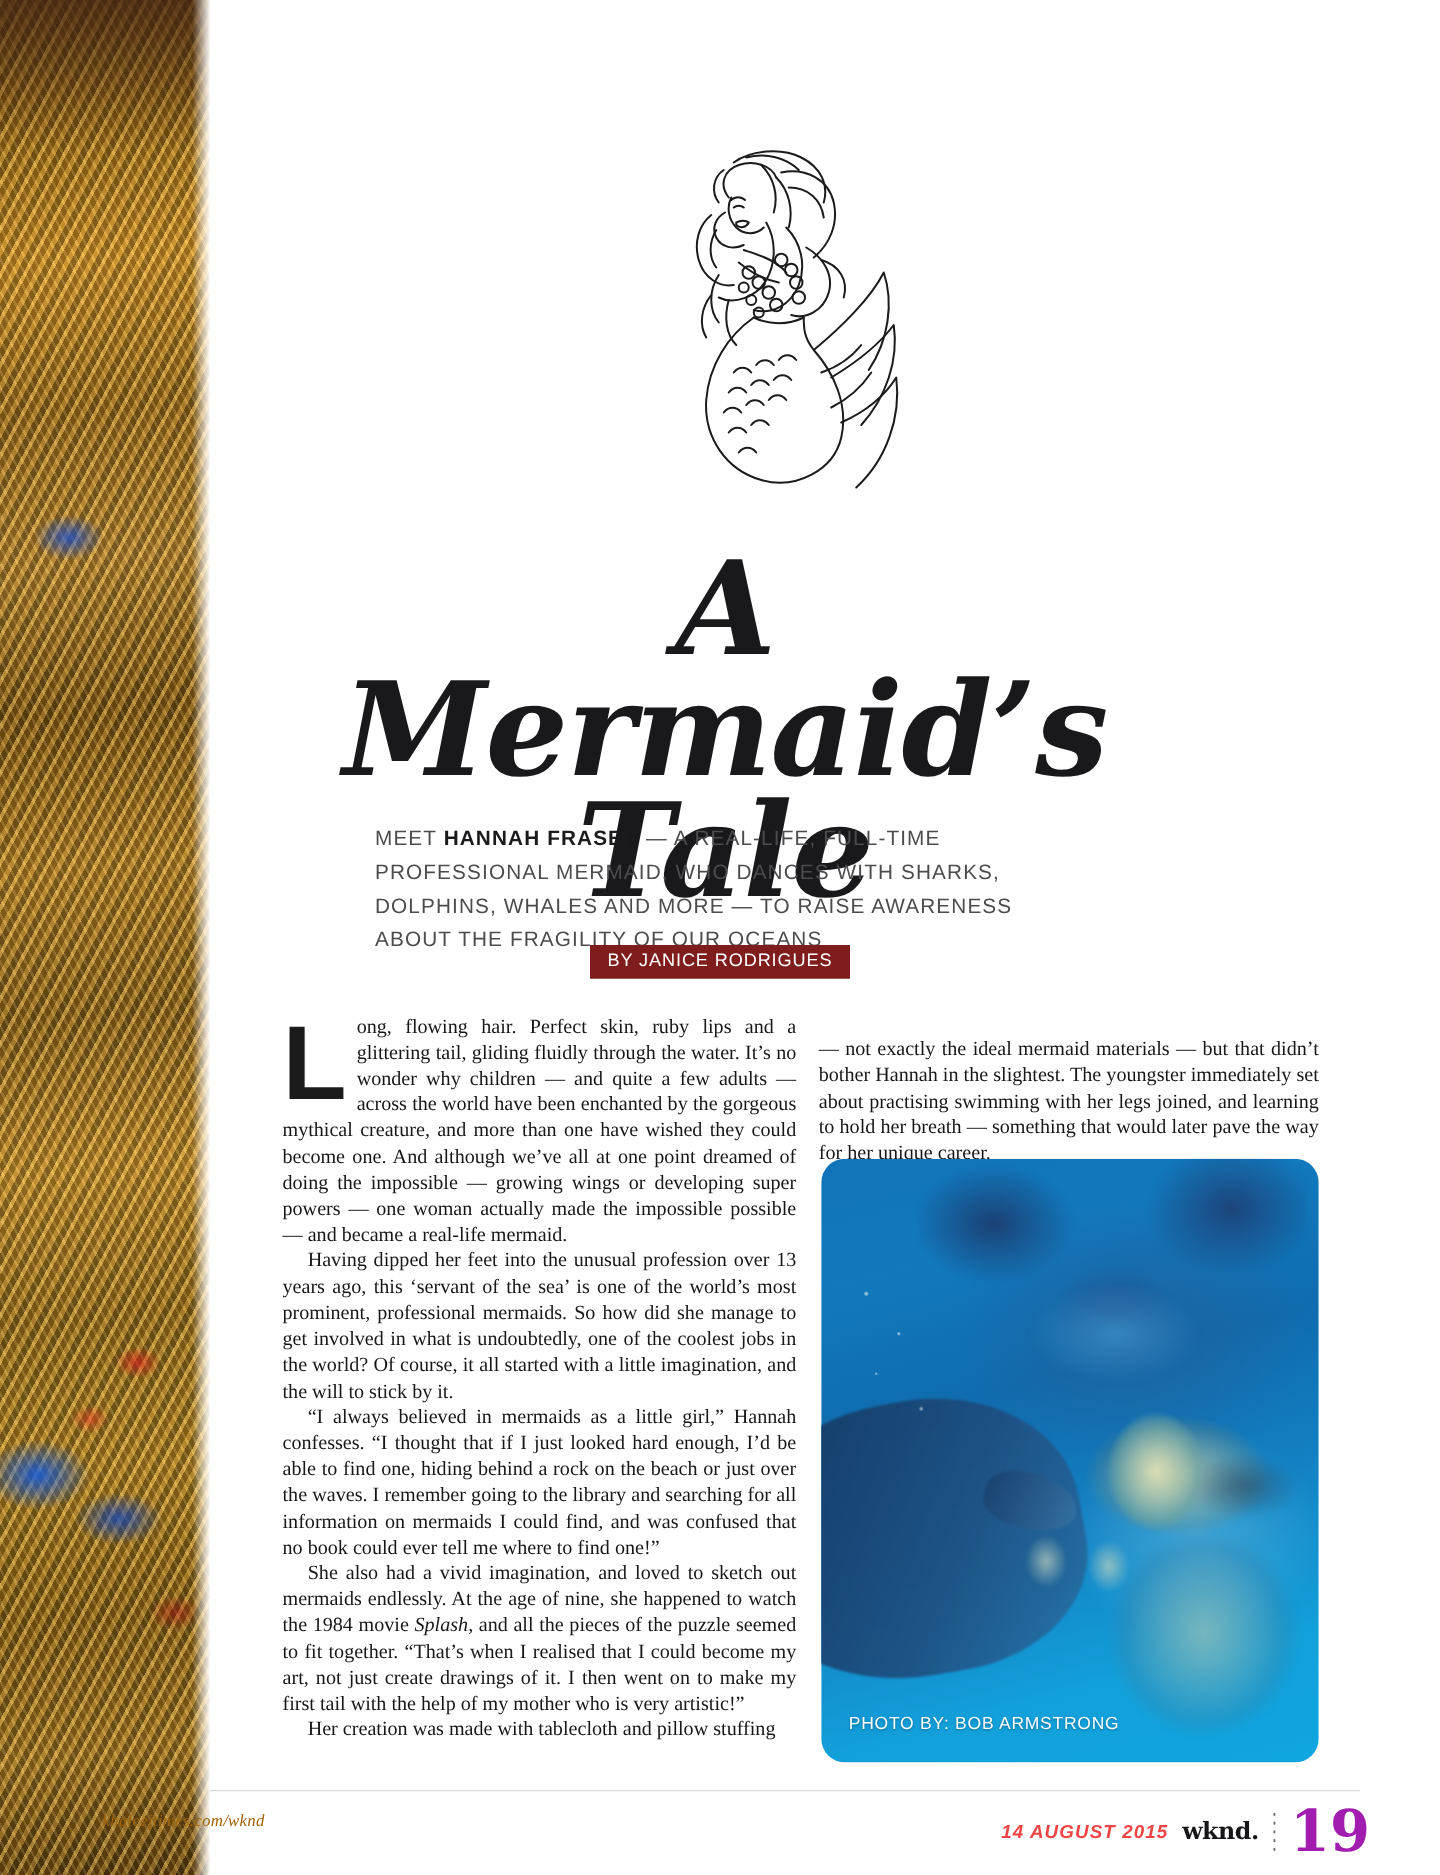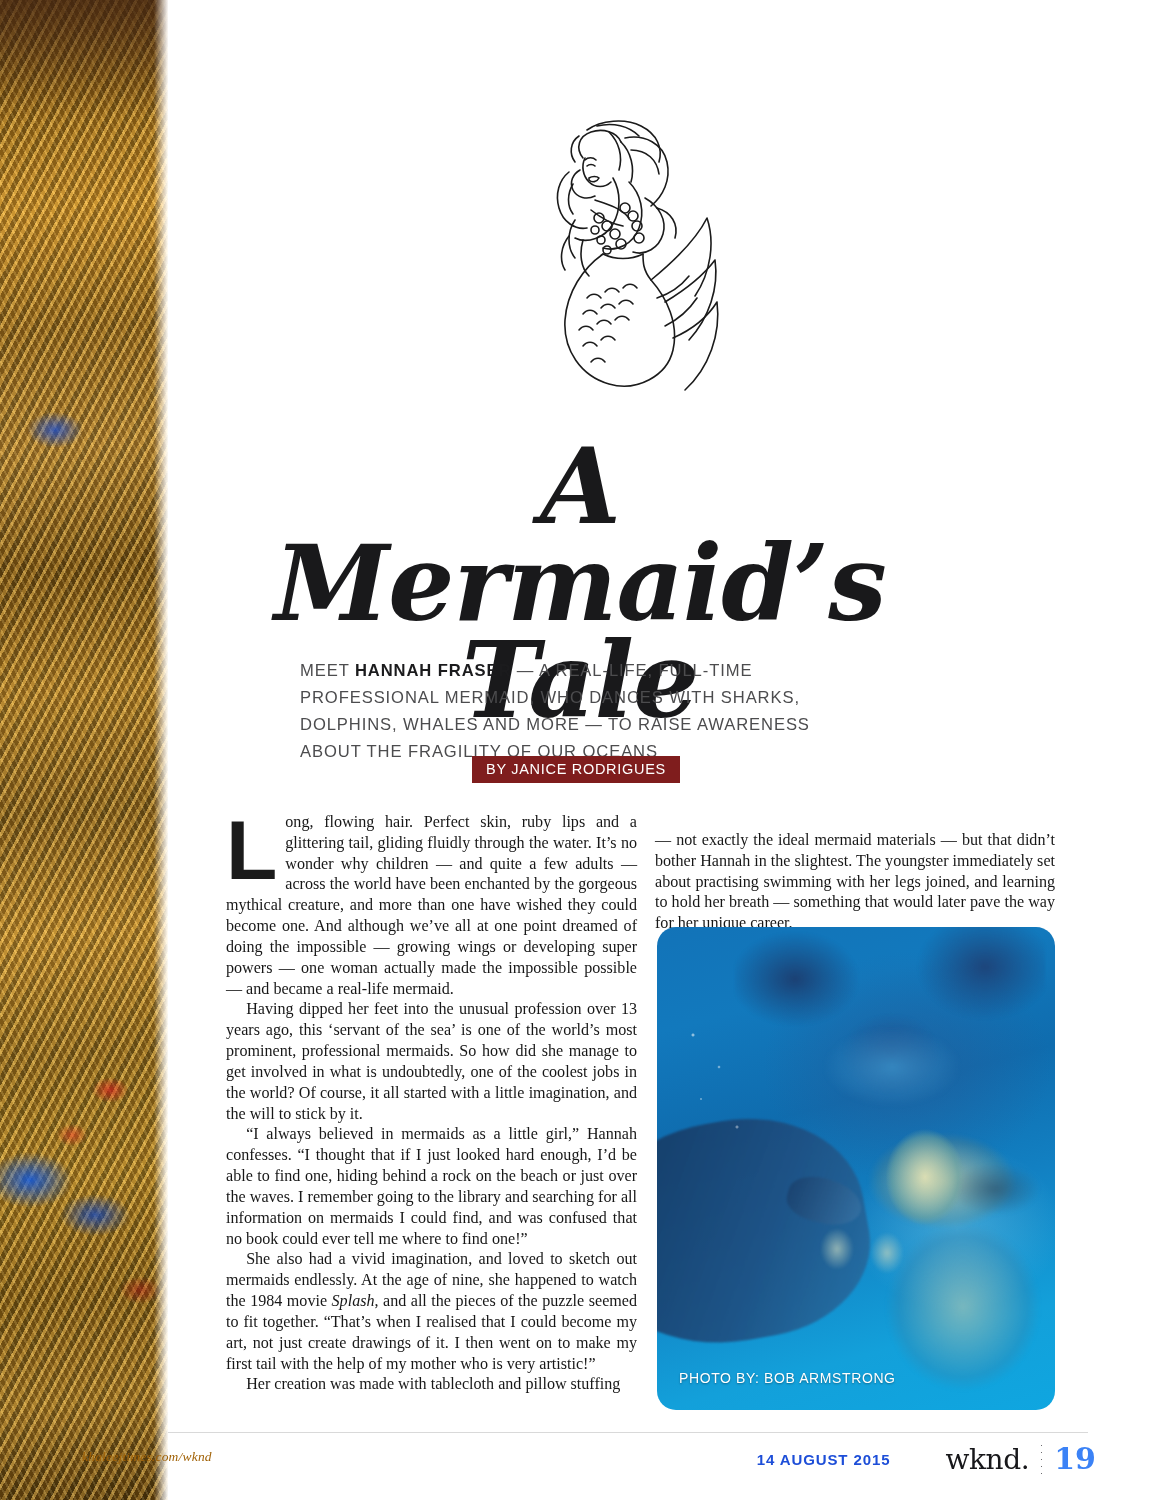--- a/index.html
+++ b/index.html
@@ -216,36 +216,37 @@
     font-size:13.5px;
     color:#a16207;
     letter-spacing:.2px;
   }
   .footer-right{
     position:absolute;right:56px;top:1442px;
     display:flex;align-items:center;gap:11px;
   }
   .footer-date{
     font-family:"Liberation Sans", sans-serif;
-    font-size:15px;font-weight:700;letter-spacing:.9px;color:#1d4ed8;
+    font-size:15px;font-weight:700;letter-spacing:.9px;color:#ef4444;
     text-transform:uppercase;
+    font-style:italic;
   }
   .footer-logo{
     font-family:"DejaVu Serif", serif;
-    font-weight:400;font-size:28px;color:#17171a;letter-spacing:-.4px;margin-left:44px;
+    font-weight:700;font-size:19px;color:#17171a;letter-spacing:-.4px;
   }
   .dotted-div{
     width:3px;height:34px;
     background-image:radial-gradient(circle 1.4px, #6d6d70 65%, transparent 66%);
     background-size:3px 7px;
     background-repeat:repeat-y;
   }
   .footer-page{
     font-family:"DejaVu Serif", serif;
-    font-weight:700;font-size:30px;color:#3b82f6;line-height:1;
+    font-weight:700;font-size:46px;color:#a21caf;line-height:1;
   }
 </style>
 </head>
 <body>
 
 <div class="reef-strip">
   <div class="dark-top"></div>
   <div class="edge-fade"></div>
 </div>
 

